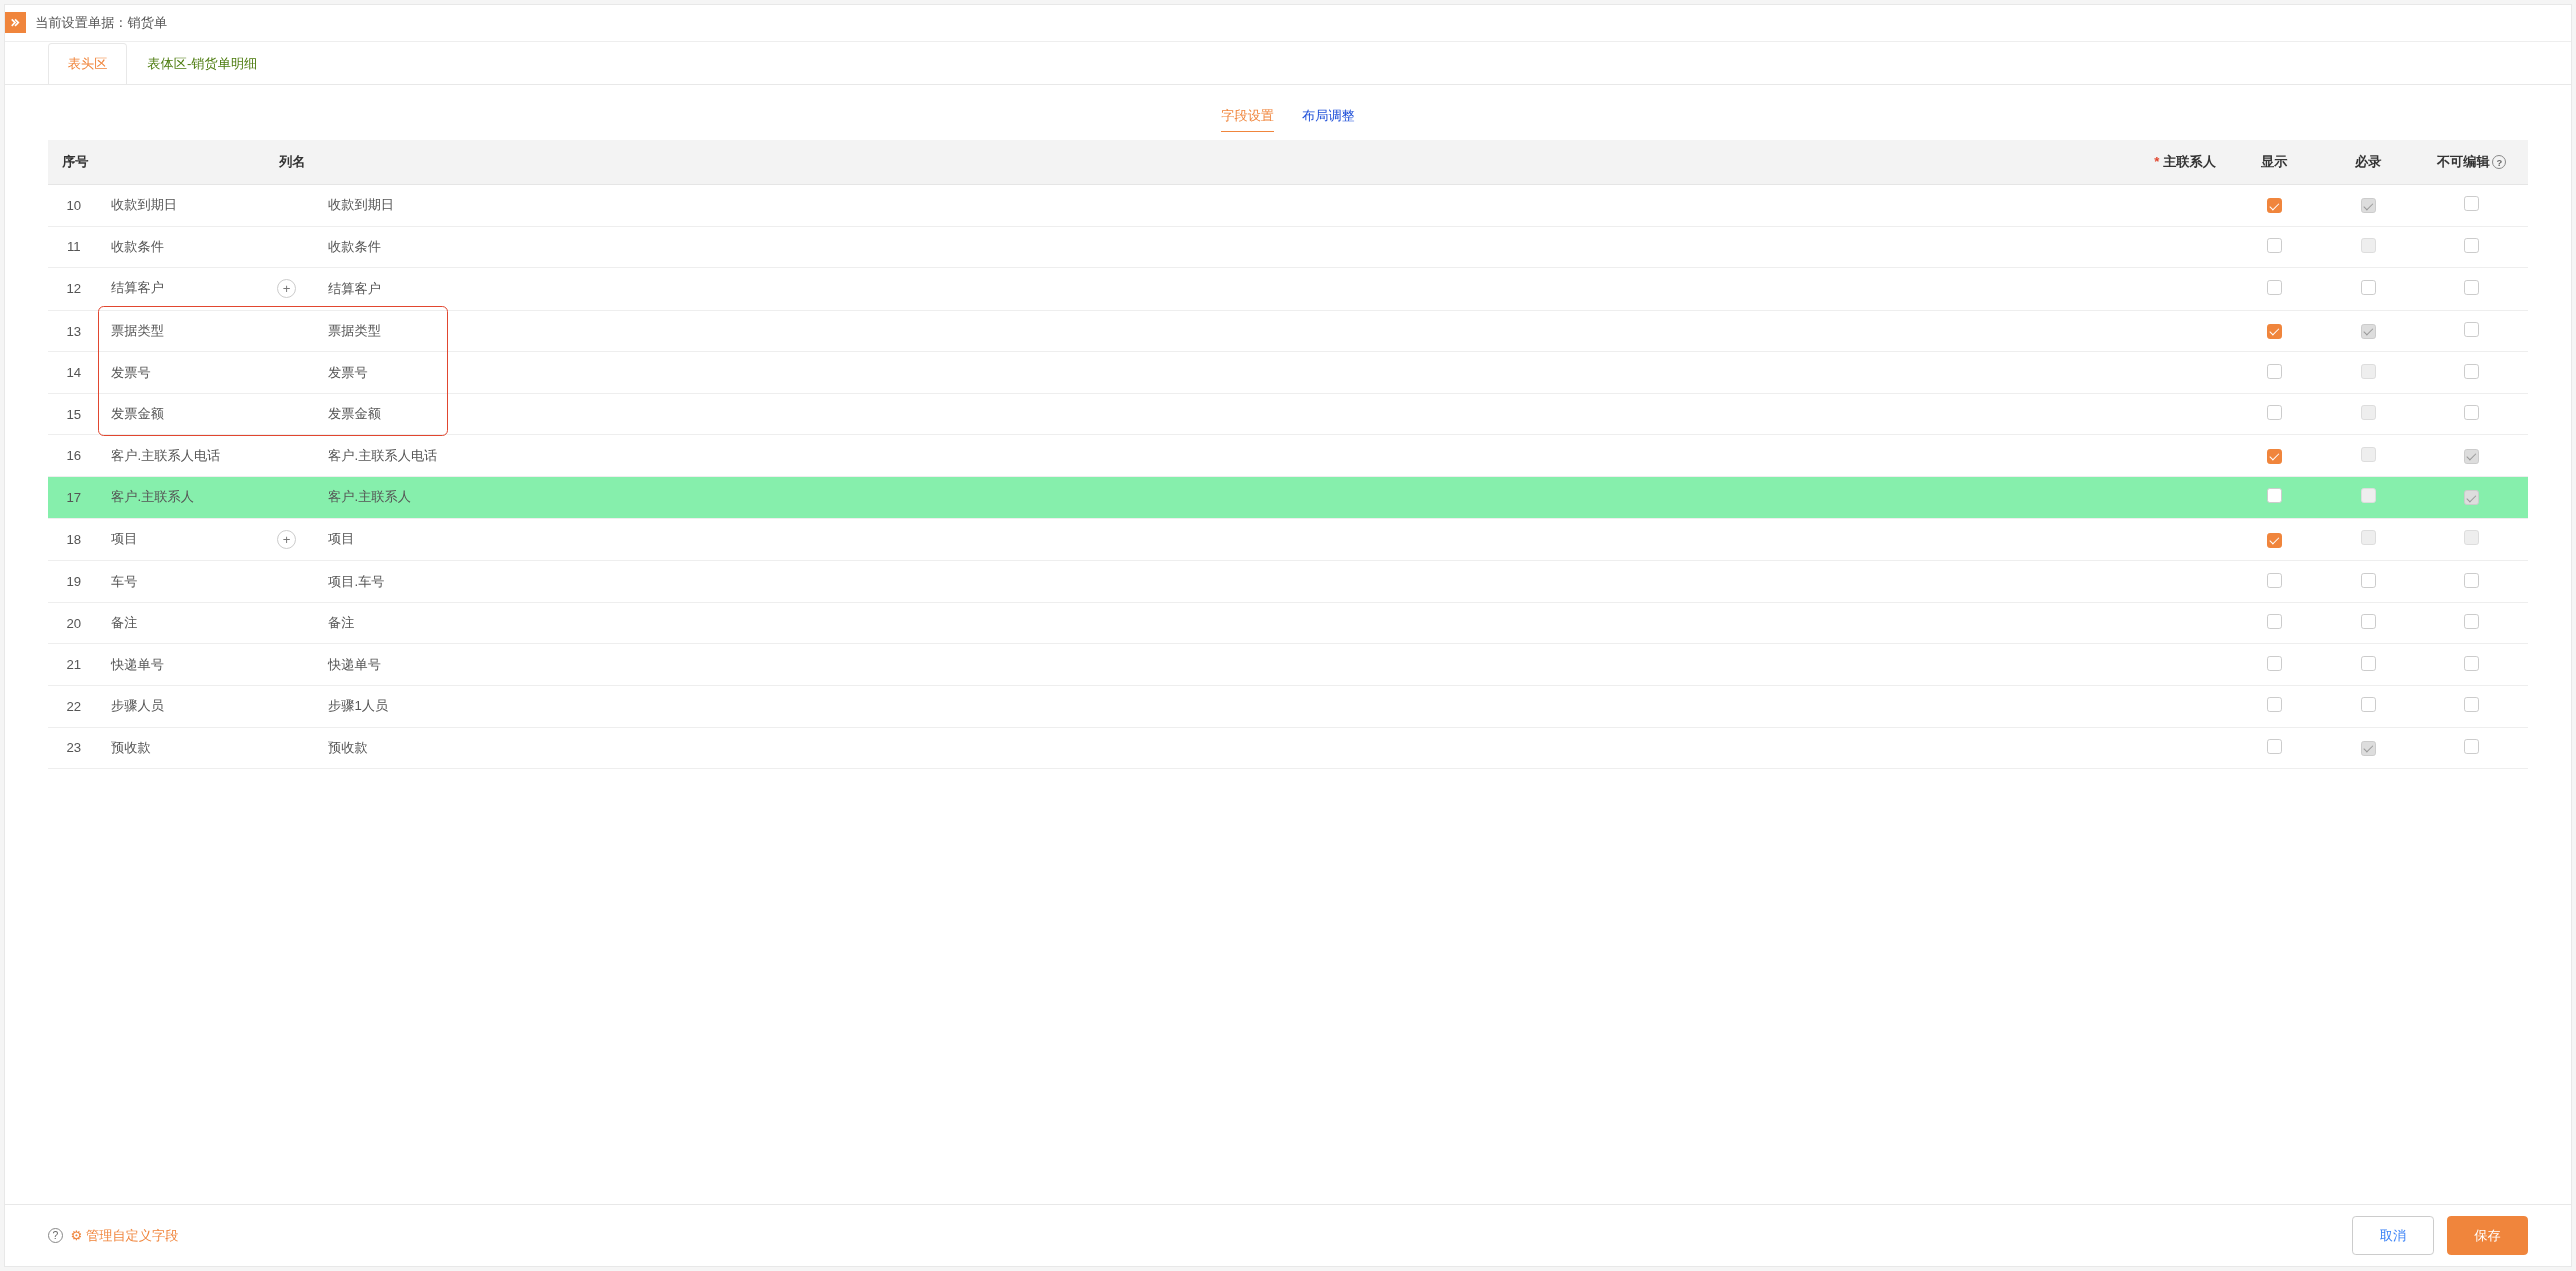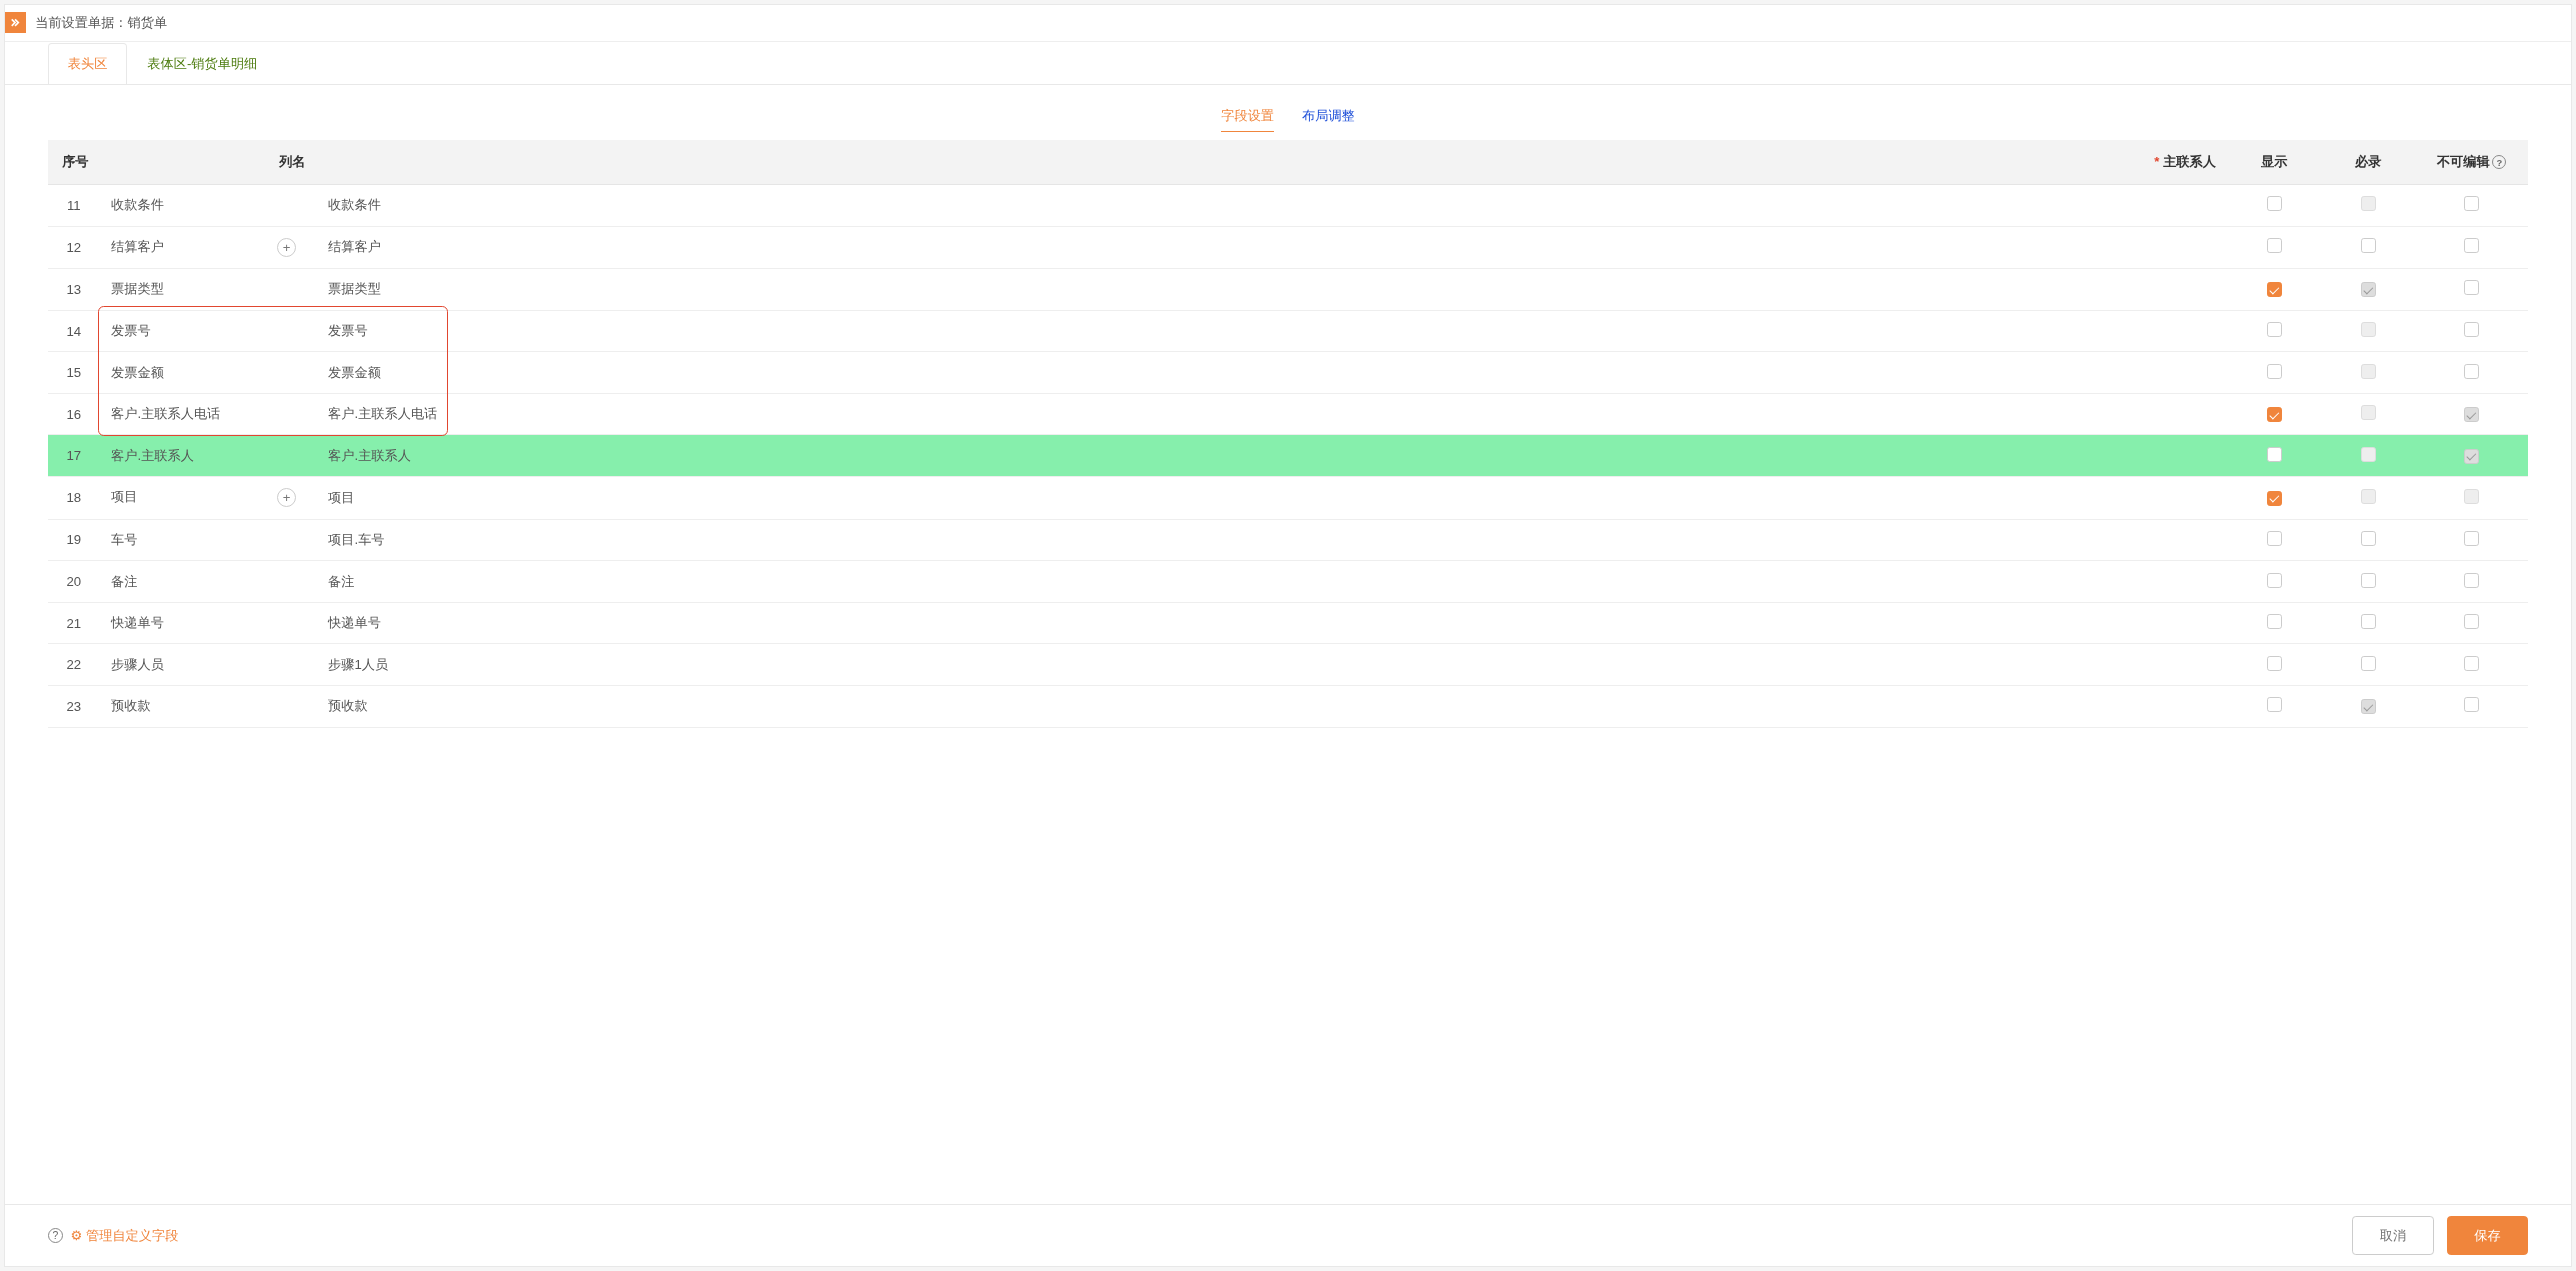--- a/index.html
+++ b/index.html
@@ -194,21 +194,21 @@
       gap: 3.8px;
     }
     .gear-icon { font-size: 13.2px; }
     .btn {
       padding: 9.4px 26.5px;
       border-radius: 3.8px;
       cursor: pointer;
       font-size: 13.2px;
       border: 0.9px solid #ccc;
       background: #fff;
-      color: #737373;
+      color: #3b82f6;
     }
     .btn.primary {
       background: #f0853c;
       border-color: #f0853c;
       color: #fff;
     }
   </style>
 </head>
 <body>
 
@@ -242,20 +242,28 @@
           <th class="col-seq">序号</th>
           <th class="col-name">列名</th>
           <th class="col-display-name"><span class="required-star">*</span><span>主联系人</span></th>
           <th class="col-show center">显示</th>
           <th class="col-req center">必录</th>
           <th class="col-noedit center"><span>不可编辑</span><span class="help-icon">?</span></th>
         </tr>
       </thead>
       <tbody id="tbody">
           <tr>
+            <td class="col-seq">10</td>
+            <td class="col-name"><span>收款到期日</span></td>
+            <td>收款到期日</td>
+            <td class="center"><span class="checkbox checked"></span></td>
+            <td class="center"><span class="checkbox checked disabled"></span></td>
+            <td class="center"><span class="checkbox"></span></td>
+          </tr>
+          <tr>
             <td class="col-seq">11</td>
             <td class="col-name"><span>收款条件</span></td>
             <td>收款条件</td>
             <td class="center"><span class="checkbox"></span></td>
             <td class="center"><span class="checkbox disabled"></span></td>
             <td class="center"><span class="checkbox"></span></td>
           </tr>
           <tr>
             <td class="col-seq">12</td>
             <td class="col-name"><span>结算客户</span><span class="plus-btn">+</span></td>

